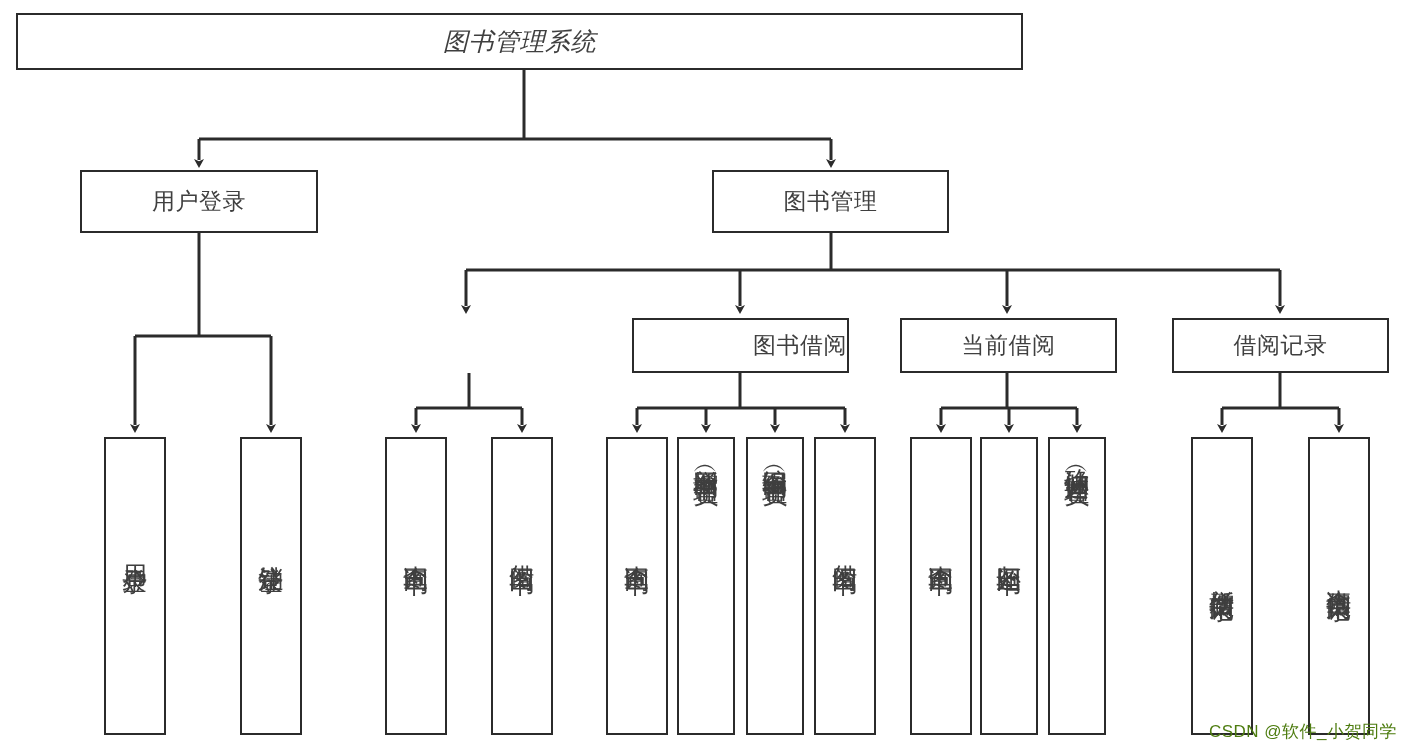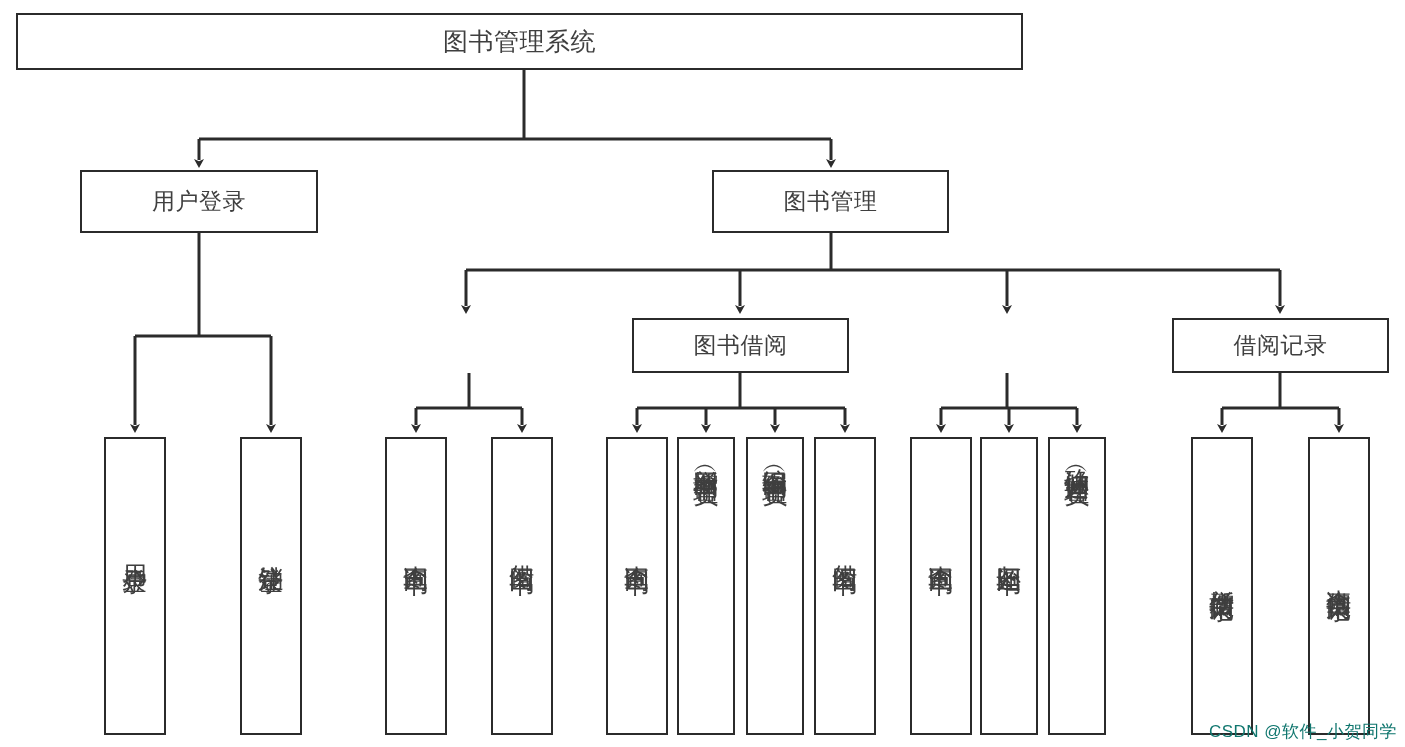--- a/index.html
+++ b/index.html
@@ -64,21 +64,21 @@
     margin-top: 96px;
   }
   .node-leaf.midxs .label {
     margin-top: 120px;
   }
   .watermark {
     position: absolute;
     right: 8px;
     bottom: 4px;
     font-size: 17px;
-    color: #0f766e;
+    color: #4d7c0f;
     letter-spacing: 0.5px;
     white-space: nowrap;
   }
 </style>
 </head>
 <body>
 
 <div id="canvas">
 
   <svg class="links" viewBox="0 0 1405 747">
@@ -124,33 +124,36 @@
       <path d="M1009,408 L1009,425" marker-end="url(#arrow)"></path>
       <path d="M1077,408 L1077,425" marker-end="url(#arrow)"></path>
 
       <path d="M1280,373 L1280,408"></path>
       <path d="M1222,408 L1339,408"></path>
       <path d="M1222,408 L1222,425" marker-end="url(#arrow)"></path>
       <path d="M1339,408 L1339,425" marker-end="url(#arrow)"></path>
     </g>
   </svg>
 
-  <div class="node node-root" style="left:16px; top:13px; width:1007px; height:57px;">
+  <div class="node node-root" style="left:16px; top:13px; width:1007px; height:57px;font-style:italic;">
     <span class="label">图书管理系统</span>
   </div>
 
   <div class="node node-l2" style="left:80px; top:170px; width:238px; height:63px;">
     <span class="label">用户登录</span>
   </div>
   <div class="node node-l2" style="left:712px; top:170px; width:237px; height:63px;">
     <span class="label">图书管理</span>
   </div>
 
-  <div class="node node-l2" style="left:632px; top:318px; width:217px; height:55px;">
+  <div class="node node-l2" style="left:632px; top:318px; width:217px; height:55px;justify-content:flex-end;">
     <span class="label">图书借阅</span>
+  </div>
+  <div class="node node-l2" style="left:900px; top:318px; width:217px; height:55px;">
+    <span class="label">当前借阅</span>
   </div>
   <div class="node node-l2" style="left:1172px; top:318px; width:217px; height:55px;align-items:center;">
     <span class="label">借阅记录</span>
   </div>
 
   <div class="node node-leaf midsm" style="left:104px; top:437px; width:62px; height:298px;">
     <span class="label">用户登录</span>
   </div>
   <div class="node node-leaf midsm" style="left:240px; top:437px; width:62px; height:298px;">
     <span class="label">注销登录</span>

